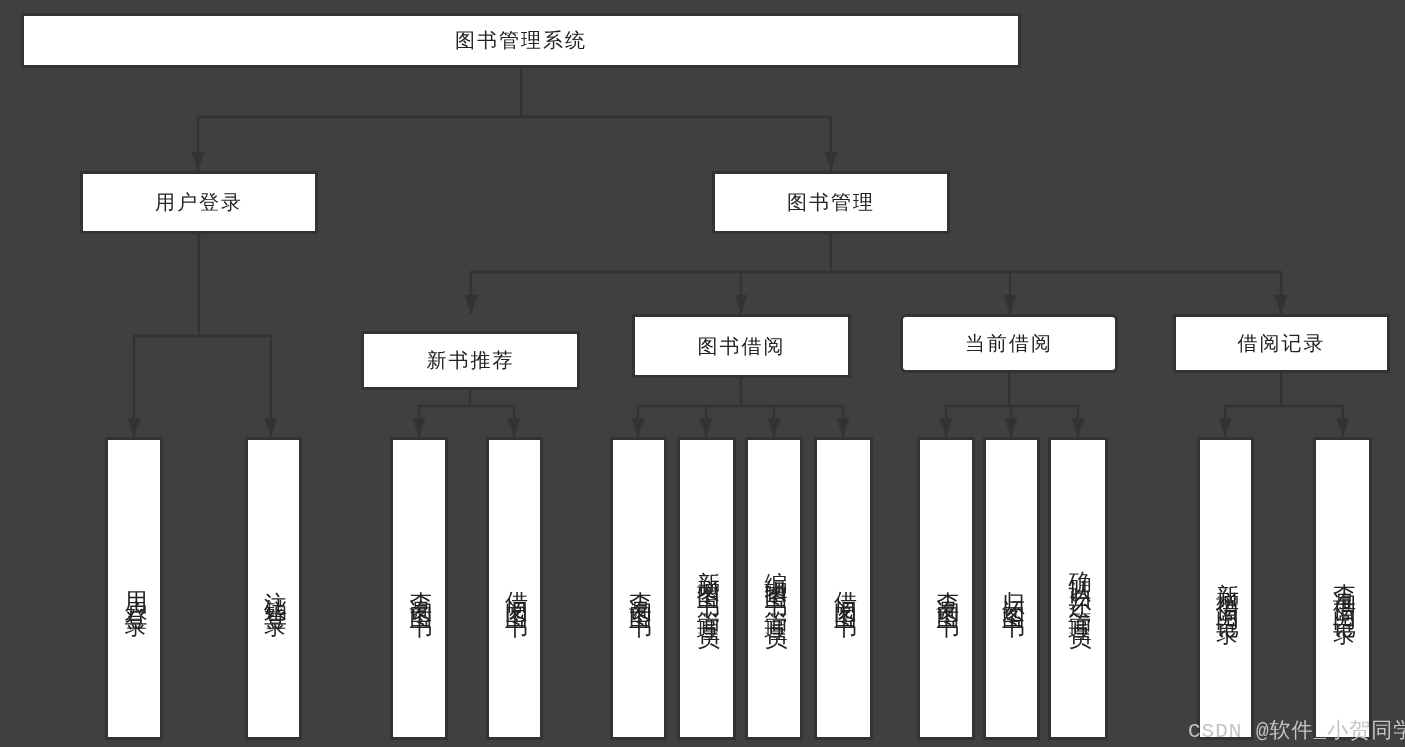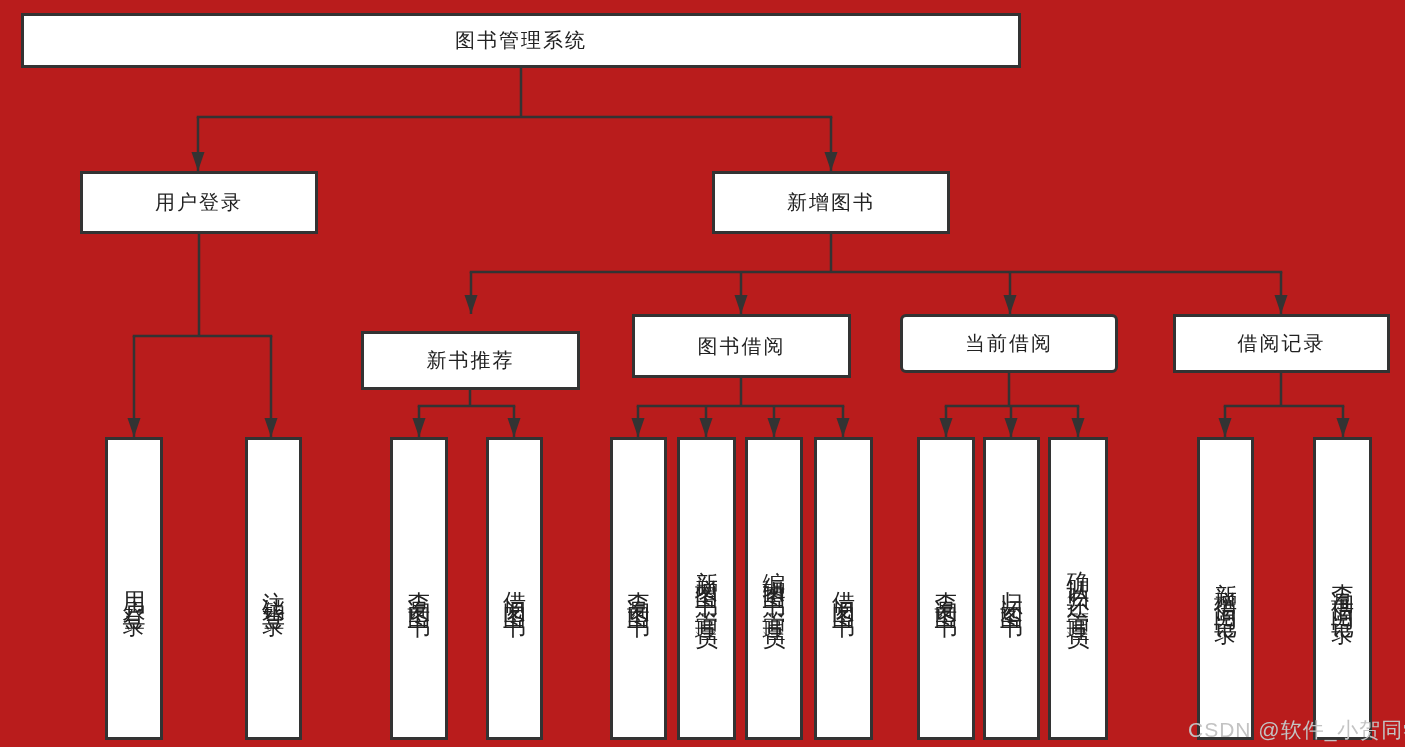--- a/index.html
+++ b/index.html
@@ -1,21 +1,21 @@
 <!DOCTYPE html>
 <html><head>
 <meta charset="utf-8">
 <style>
   html, body { margin: 0; padding: 0; background: #ffffff; }
   .canvas {
     position: relative;
     width: 1405px;
     height: 747px;
-    background: #b91c1c;
-    font-family: Liberation Sans, sans-serif;
+    background: #404040;
+    font-family: Liberation Mono, monospace;
     overflow: hidden;
   }
   svg.connectors {
     position: absolute;
     left: 0; top: 0;
     width: 1405px; height: 747px;
   }
   .node {
     position: absolute;
     box-sizing: border-box;
@@ -107,21 +107,21 @@
   </svg>
 
   <div class="node" style="left:21px; top:13px; width:1000px; height:55px;">
     <span class="label">图书管理系统</span>
   </div>
 
   <div class="node" style="left:80px; top:171px; width:238px; height:63px;">
     <span class="label">用户登录</span>
   </div>
   <div class="node" style="left:712px; top:171px; width:238px; height:63px;">
-    <span class="label">新增图书</span>
+    <span class="label">图书管理</span>
   </div>
 
   <div class="node" style="left:361px; top:331px; width:219px; height:59px;">
     <span class="label">新书推荐</span>
   </div>
   <div class="node" style="left:632px; top:314px; width:219px; height:64px;">
     <span class="label">图书借阅</span>
   </div>
   <div class="node" style="left:900px; top:314px; width:218px; height:59px;border-radius:6px;">
     <span class="label">当前借阅</span>

